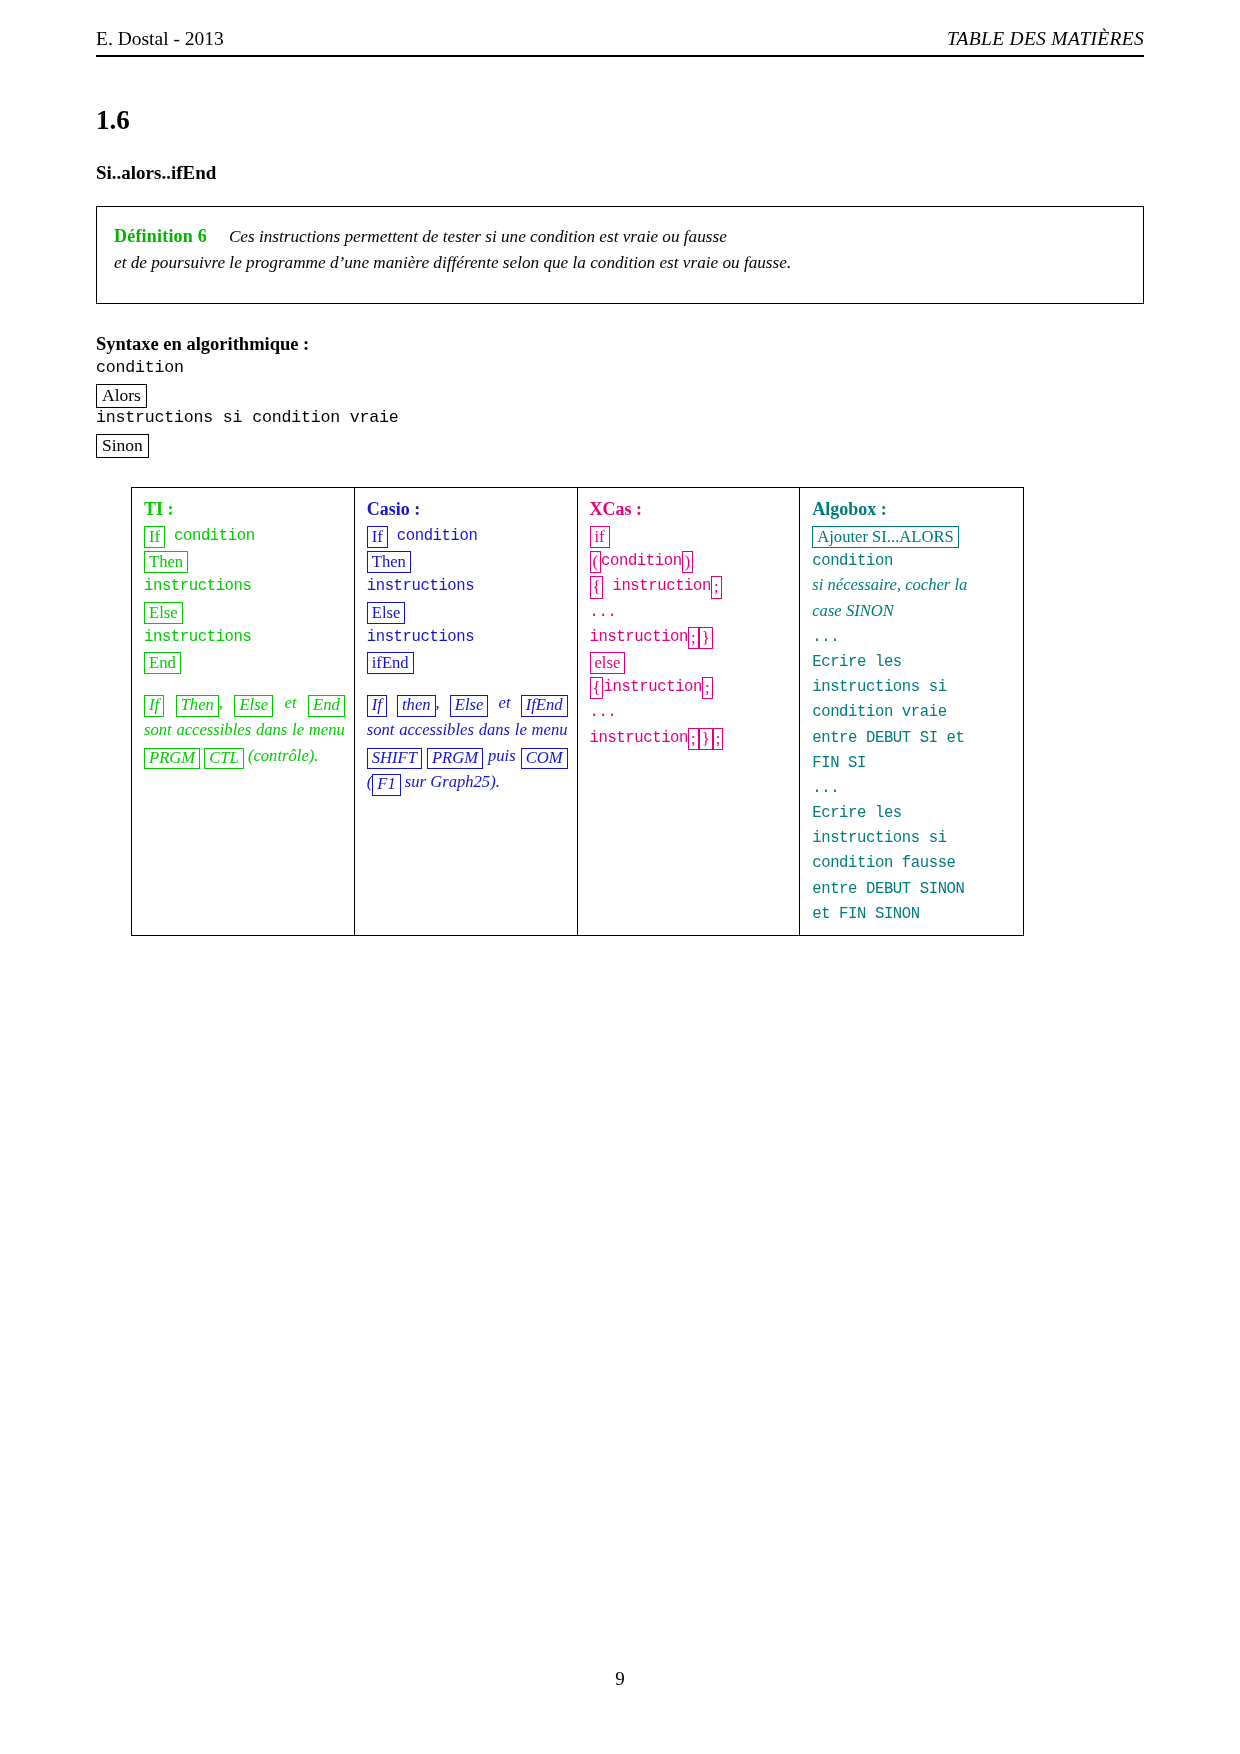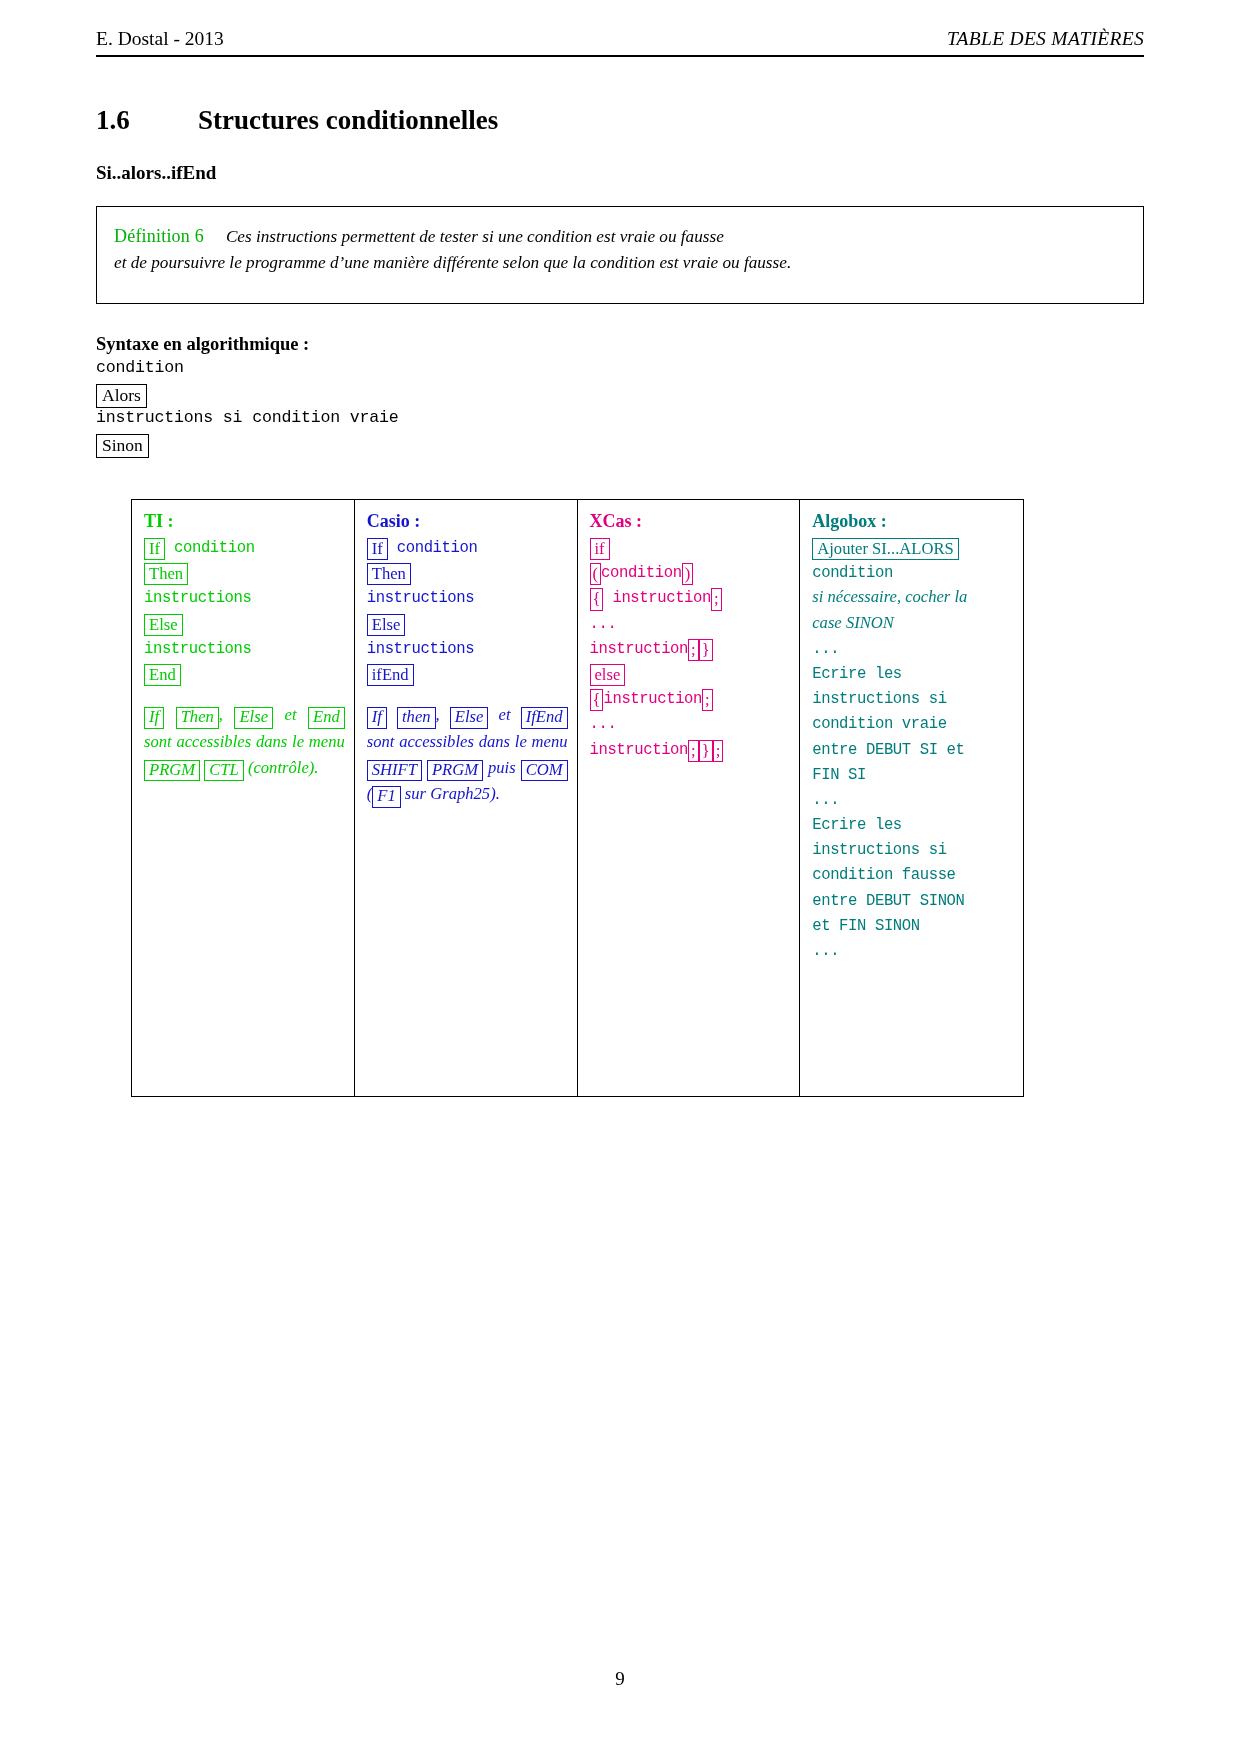--- a/index.html
+++ b/index.html
@@ -39,21 +39,21 @@
     border:1.6px solid #000;
     margin-top:22px;
     padding:16px 17px 14px 17px;
     min-height:66px;
   }
   .defbox .line{
     font-style:italic;font-size:17.2px;line-height:1.5;
     text-align:justify;
   }
   .deflabel{
-    font-style:normal;font-weight:normal;color:#00B300;
+    font-style:normal;font-weight:bold;color:#00B300;
     font-size:18px;margin-right:22px;letter-spacing:.2px;
   }
 
   
   .syntax-head{font-weight:bold;font-size:18.5px;margin-top:30px;}
   .synlist{margin-top:4px;}
   .synrow{line-height:1.05;margin:0;padding:0;height:25px;}
   .mono{
     font-family:"Liberation Mono",monospace;
     font-size:16.6px;letter-spacing:-0.2px;
@@ -64,26 +64,26 @@
     font-family:"Liberation Serif",serif;
     font-size:17.5px;
     padding:0px 5px 1px 5px;
     line-height:1.2;
     margin:0;
   }
   .indent1{margin-left:12px;}
 
   
   .tablewrap{
-    margin-top:40px;
+    margin-top:28px;
     border:1.6px solid #000;
     display:flex;
     width:893px;
     margin-left:35px;
-    height:598px;
+    height:449px;
     box-sizing:border-box;
   }
   .cell{
     box-sizing:border-box;
     padding:11px 9px 8px 12px;
     border-right:1.6px solid #000;
     width:25%;
     overflow:hidden;
   }
   .cell:last-child{border-right:none;}
@@ -128,21 +128,20 @@
 <div class="page">
 
   <div class="header">
     <div class="left">E. Dostal - 2013</div>
     <div class="right">TABLE DES MATIÈRES</div>
   </div>
   <div class="headrule"></div>
 
   <div class="sec-title">
     <span class="sec-num">1.6</span>
-    <span>Structures conditionnelles</span>
   </div>
 
   <div class="subtitle">Si..alors..ifEnd</div>
 
   <div class="defbox">
     <div class="line">
       <span class="deflabel">Définition 6</span><span>Ces instructions permettent de tester si une condition est vraie ou fausse</span>
     </div>
     <div class="line">et de poursuivre le programme d’une manière différente selon que la condition est vraie ou fausse.</div>
   </div>

